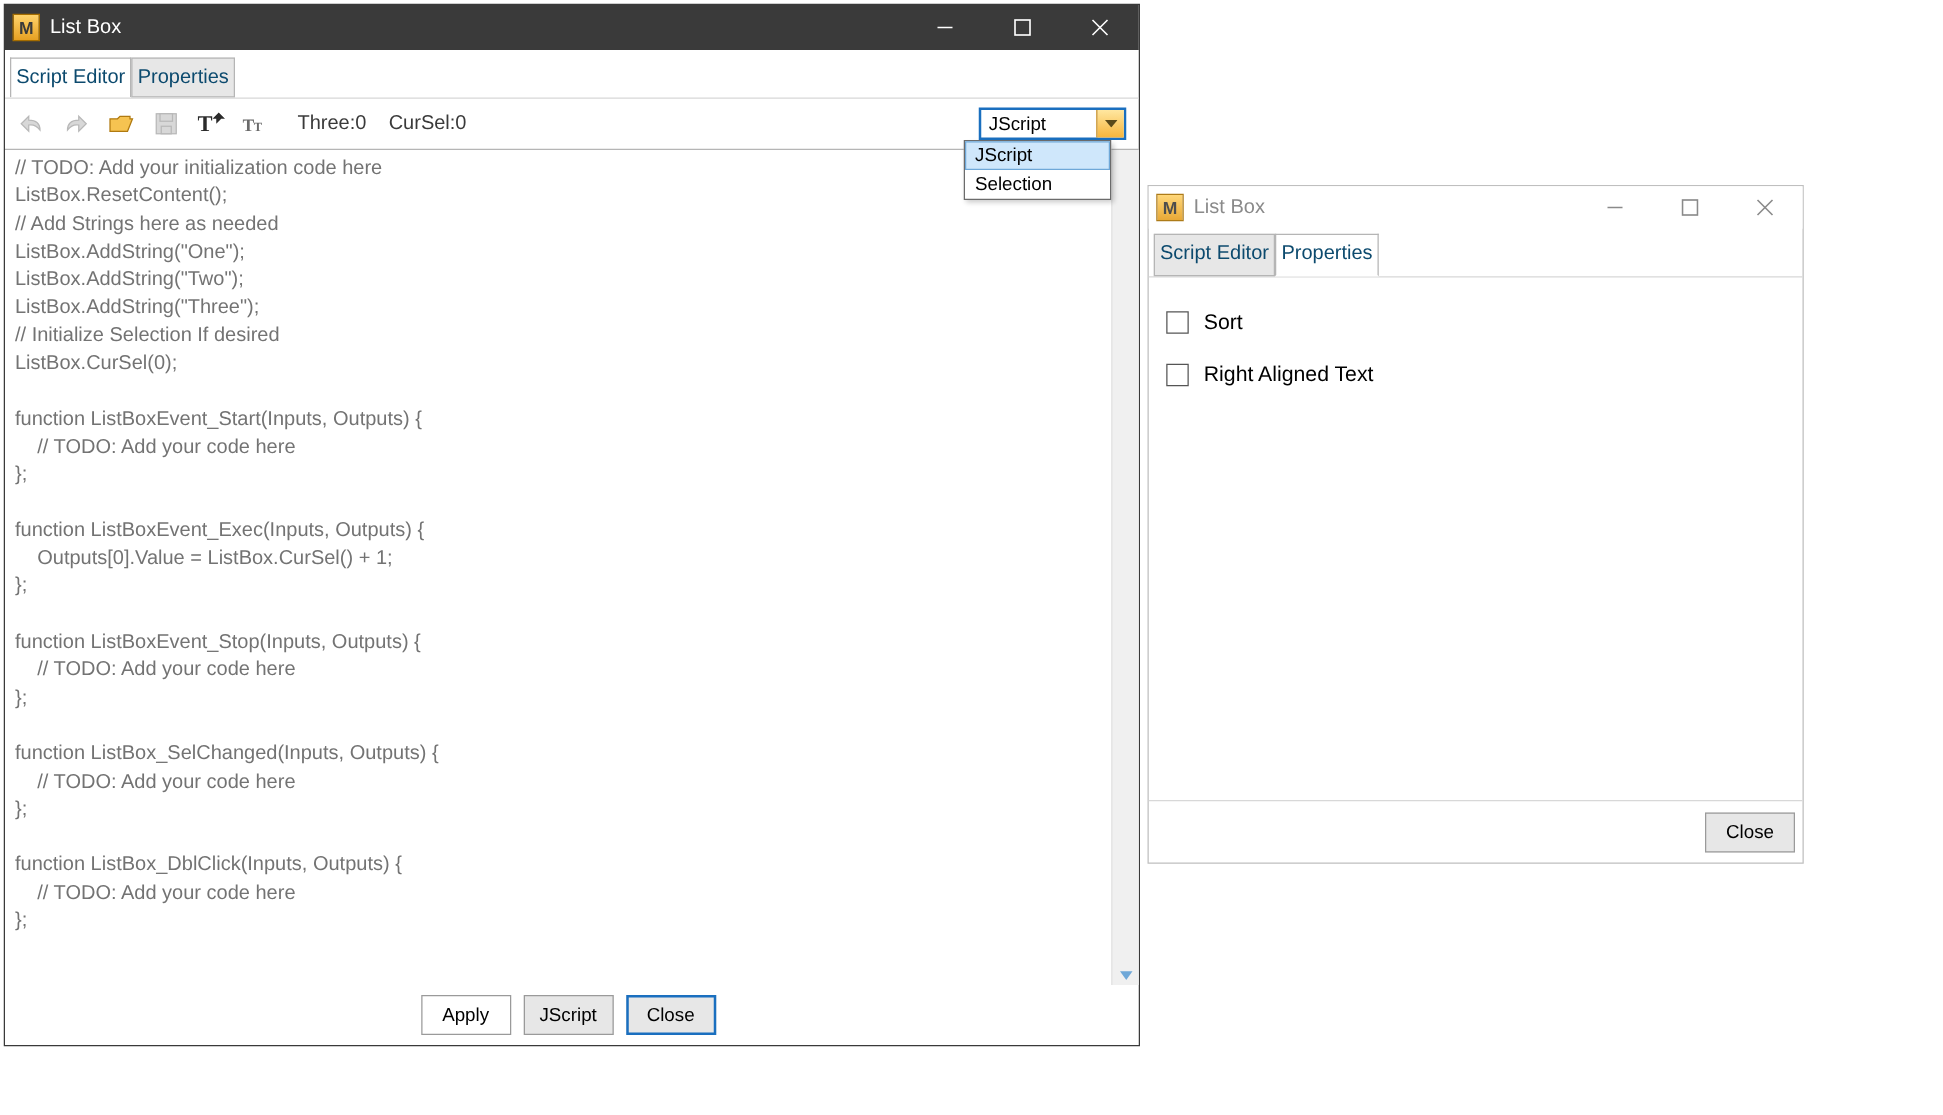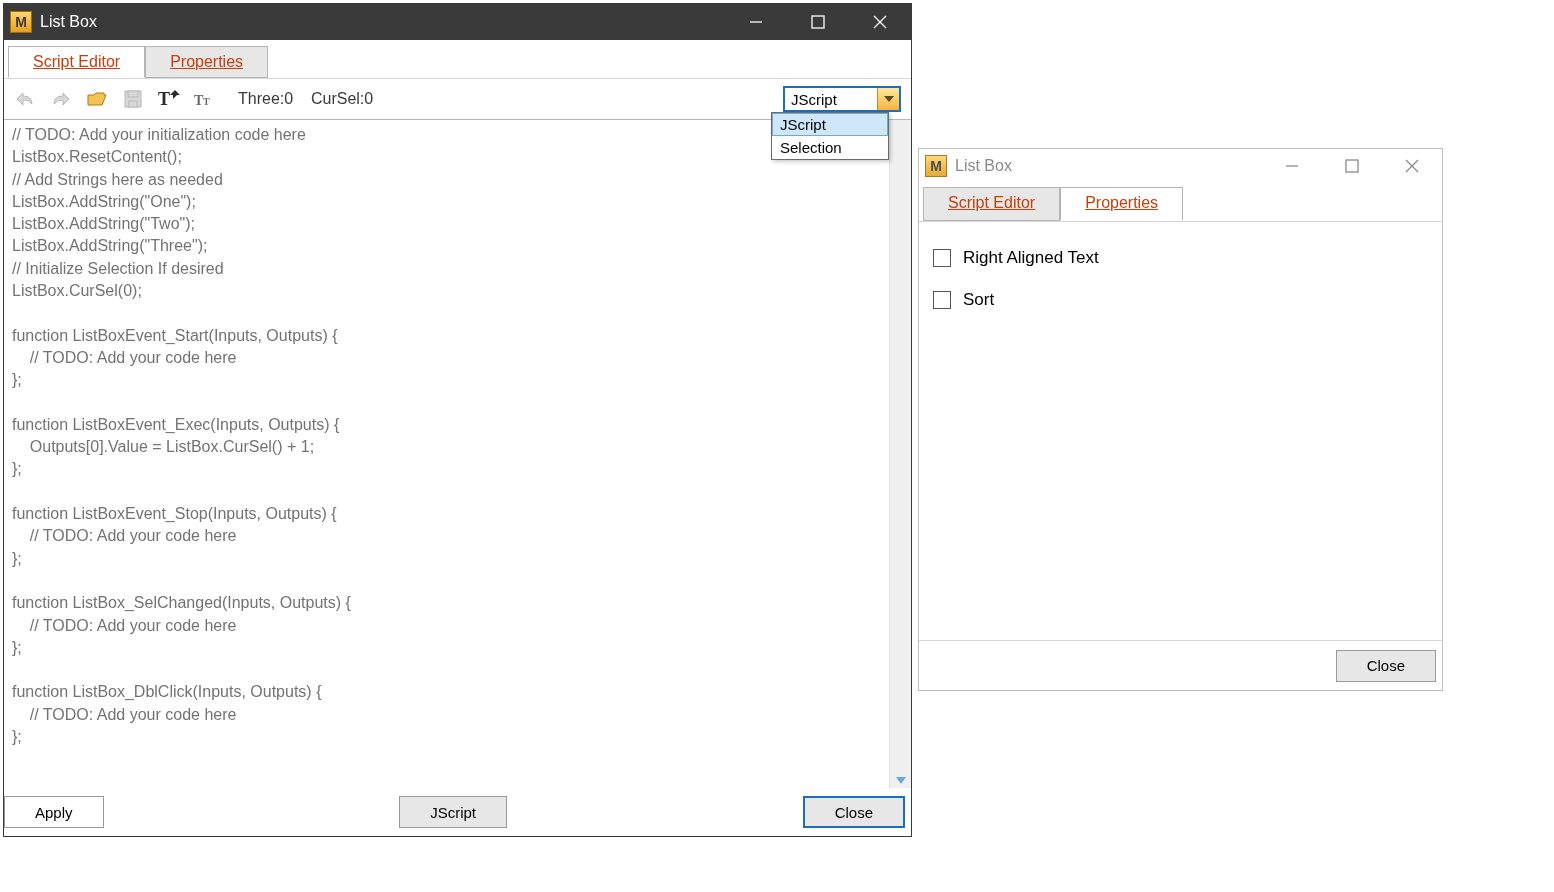--- a/index.html
+++ b/index.html
@@ -61,28 +61,27 @@
     
     .tabstrip {
       height: 38px;
       display: flex;
       padding-left: 4px;
       padding-top: 6px;
       gap: 0;
       border-bottom: 0;
     }
     .tab {
-      padding: 6px 24px;
+      padding: 6px 4px;
       font-size: 16px;
       border: 1px solid #b5b5b5;
       background: #e7e7e7;
-      color: #c2410c;
+      color: #0c4a6e;
       position: relative;
       top: 0;
-      text-decoration: underline;
     }
     .tab.active {
       background: #ffffff;
       border-bottom: 1px solid #ffffff;
     }
 
     
     .toolbar {
       height: 42px;
       border-top: 1px solid #d8d8d8;
@@ -169,35 +168,35 @@
       left: 0; right: 0;
       display: flex;
       justify-content: center;
     }
 
     
     .win1-footer {
       height: 48px;
       display: flex;
       align-items: center;
-      justify-content: space-between;
+      justify-content: center;
       gap: 10px;
       padding-right: 6px;
       border-top: 0;
     }
     .btn {
       min-width: 72px;
       height: 32px;
       border: 1px solid #9a9a9a;
       background: #e7e7e7;
       font-size: 15px;
       display: flex;
       align-items: center;
       justify-content: center;
-      padding: 0 30px;
+      padding: 0 1px;
     }
     .btn.primary {
       border: 2px solid #1a6fbf;
     }
     .btn.outline {
       background: #ffffff;
     }
 
     
     .win2 {
@@ -428,25 +427,25 @@
 
   <div class="tabstrip tabstrip2">
     <div class="tab">Script Editor</div>
     <div class="tab active">Properties</div>
   </div>
 
   <div class="win2-body-inner">
     <div class="win2-body">
       <div class="check-row">
         <div class="checkbox"></div>
-        <span>Right Aligned Text</span>
+        <span>Sort</span>
       </div>
       <div class="check-row">
         <div class="checkbox"></div>
-        <span>Sort</span>
+        <span>Right Aligned Text</span>
       </div>
     </div>
   </div>
 
   <div class="win2-footer">
     <div class="btn">Close</div>
   </div>
 </div>
 
 </body></html>

